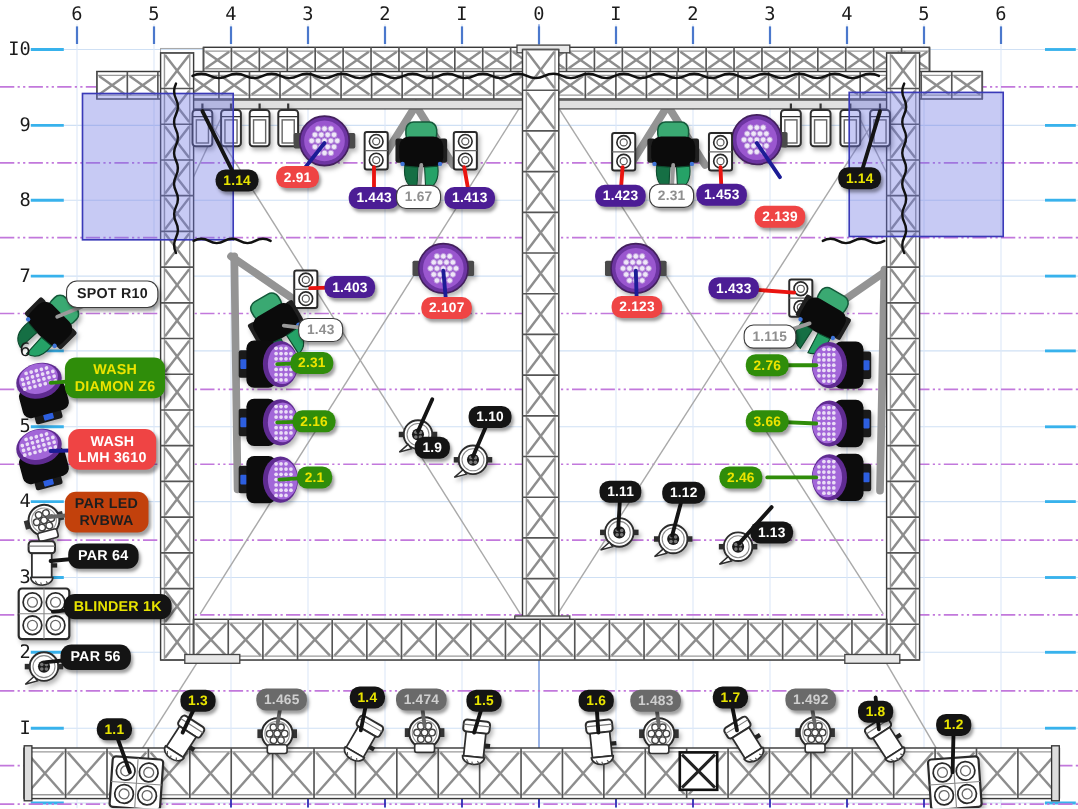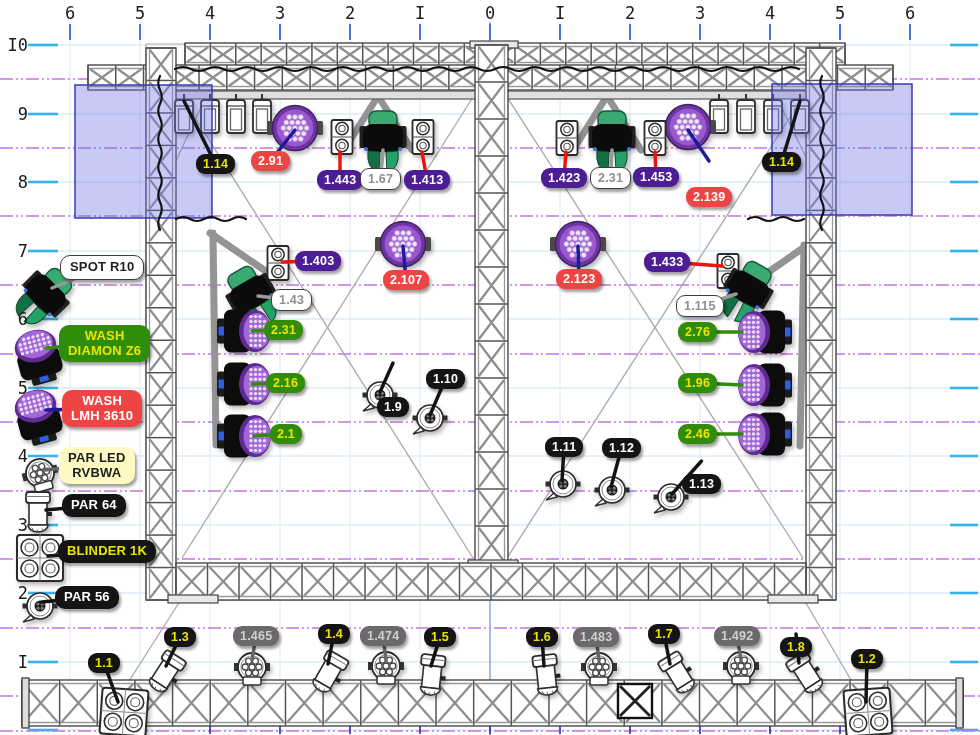--- a/index.html
+++ b/index.html
@@ -13,21 +13,21 @@
   .tag{position:absolute;font-size:12.5px;font-weight:bold;padding:3px 7px;border-radius:9px;
        box-shadow:2px 3px 3px rgba(0,0,0,.38);white-space:pre-line;text-align:center;
        line-height:1.12;z-index:5;letter-spacing:.2px}
   .tag.lg{font-size:13px;border-radius:10px;padding:4px 9px}
   .s-red{background:#4c1d95;color:#fff}
   .s-navy{background:#ef4444;color:#fff}
   .s-grn{background:#2f8d0a;color:#ece400}
   .s-blk-y{background:#141414;color:#e8e400}
   .s-blk-w{background:#141414;color:#fff}
   .s-gry{background:#6a6a6a;color:#cfcfcf}
-  .s-gry-dk{background:#fef9c3;color:#1e1e1e}
+  .s-gry-dk{background:#c2410c;color:#1e1e1e}
   .s-wht{background:#fff;color:#8f8f8f;border:1.5px solid #3c3c3c}
   .s-wht-dk{background:#fff;color:#1e1e1e;border:1.5px solid #3c3c3c}
 </style>
 </head>
 <body>
 
 <div id="canvas">
   <svg id="structure" class="layer" width="980" height="735">
       <line x1="28" y1="45" x2="980" y2="45" stroke="#cfe0f4" stroke-width="1"></line>
       <line x1="28" y1="45" x2="58" y2="45" stroke="#38b2ec" stroke-width="2.6"></line>
@@ -1430,22 +1430,22 @@
       <div class="tag s-grn" style="left: 264px; top: 320px;">2.31</div>
       <div class="tag s-grn" style="left: 266px; top: 373px;">2.16</div>
       <div class="tag s-grn" style="left: 270px; top: 424px;">2.1</div>
       <div class="tag s-navy" style="left: 383px; top: 270px;">2.107</div>
       <div class="tag s-navy" style="left: 556px; top: 269px;">2.123</div>
       <div class="tag s-blk-w" style="left: 377px; top: 353px; margin-top: 44px;">1.9</div>
       <div class="tag s-blk-w" style="left: 426px; top: 369px; text-align: right;">1.10</div>
       <div class="tag s-red" style="left: 644px; top: 252px;">1.433</div>
       <div class="tag s-wht" style="left: 676px; top: 295px;">1.115</div>
       <div class="tag s-grn" style="left: 678px; top: 322px;">2.76</div>
-      <div class="tag s-grn" style="left: 678px; top: 373px;">1.96</div>
-      <div class="tag s-grn" style="left: 678px; top: 424px;">2.46</div>
+      <div class="tag s-grn" style="left: 678px; top: 373px;">3.66</div>
+      <div class="tag s-grn" style="left: 654px; top: 424px;">2.46</div>
       <div class="tag s-blk-w" style="left: 545px; top: 437px;">1.11</div>
       <div class="tag s-blk-w" style="left: 602px; top: 438px;">1.12</div>
       <div class="tag s-blk-w" style="left: 682px; top: 474px;">1.13</div>
       <div class="tag s-blk-y" style="left: 88px; top: 653px;">1.1</div>
       <div class="tag s-blk-y" style="left: 164px; top: 627px;">1.3</div>
       <div class="tag s-gry" style="left: 233px; top: 626px;">1.465</div>
       <div class="tag s-blk-y" style="left: 318px; top: 624px;">1.4</div>
       <div class="tag s-gry" style="left: 360px; top: 626px;">1.474</div>
       <div class="tag s-blk-y" style="left: 424px; top: 627px;">1.5</div>
       <div class="tag s-blk-y" style="left: 526px; top: 627px;">1.6</div>

